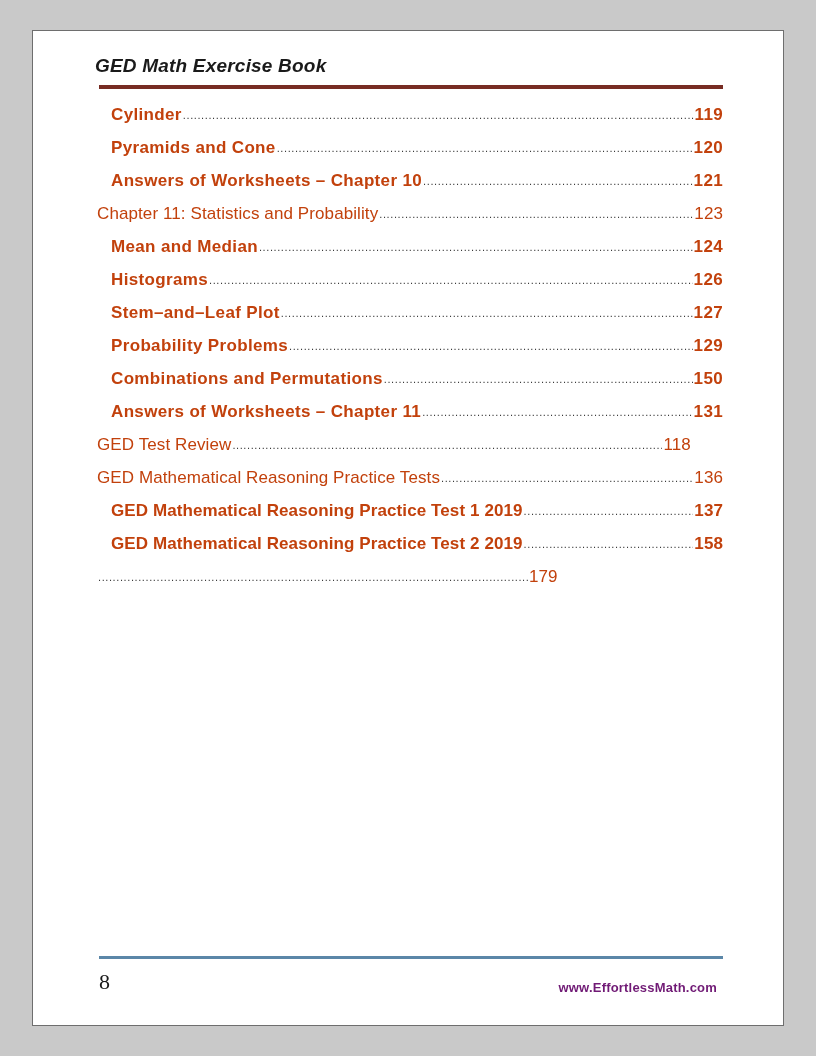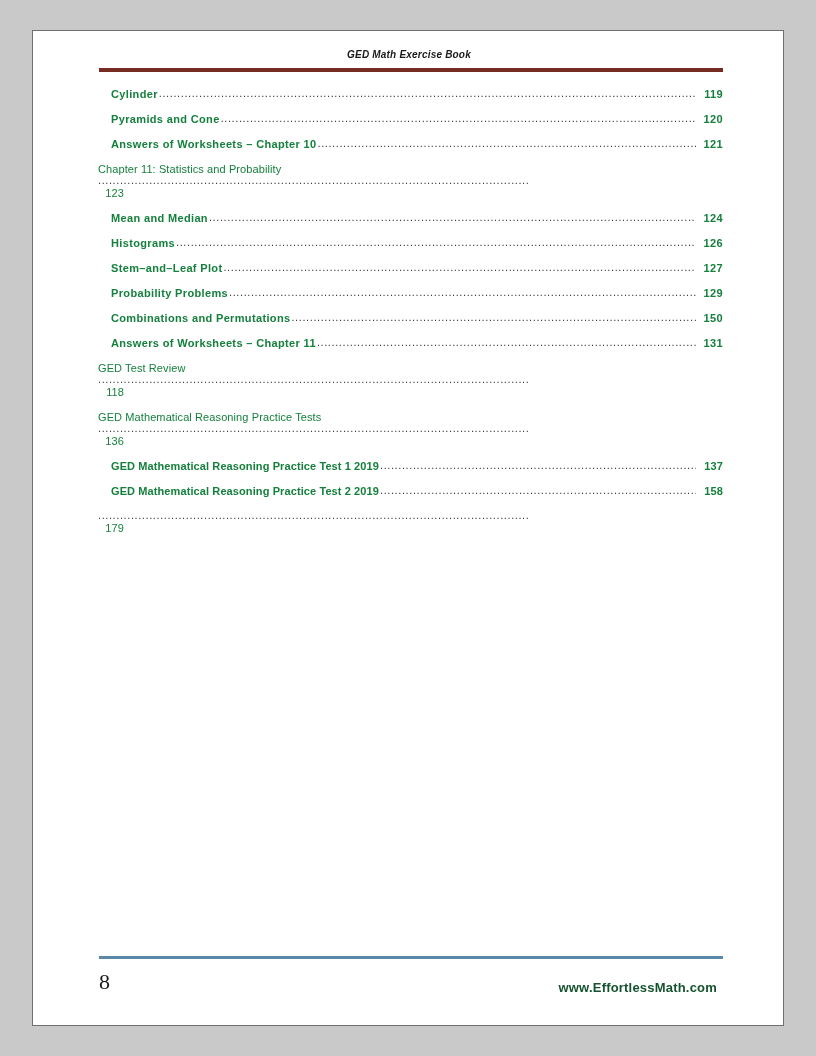--- a/index.html
+++ b/index.html
@@ -24,42 +24,43 @@
     box-sizing: border-box;
   }
   .content {
     position: absolute;
     left: 62px;
     top: 18px;
     width: 628px;
     height: 960px;
   }
   .header {
-    text-align: center;
-    font-size: 10px;
+    text-align: left;
+    font-size: 19px;
     font-weight: bold;
     font-style: italic;
     color: #1a1a1a;
     letter-spacing: 0.2px;
     padding-bottom: 4px;
+    margin-top: 6px;
   }
   .header-rule {
     height: 4px;
     background: #772c23;
     margin: 4px 0 16px 4px;
     width: 624px;
   }
   .toc {
     margin-top: 4px;
   }
   .toc-row {
     display: flex;
     align-items: baseline;
-    font-size: 11px;
-    color: #15803d;
+    font-size: 17px;
+    color: #c2410c;
     margin-bottom: 13px;
     white-space: nowrap;
   }
   .toc-row.level-1 {
     padding-left: 2px;
     font-weight: normal;
     letter-spacing: 0.1px;
   }
   .toc-row.level-2 {
     padding-left: 16px;
@@ -99,21 +100,20 @@
   .toc-row.level-2b .toc-page {
     min-width: 26px;
   }
   
   .toc-row.level-1 .toc-dots {
     flex: 0 1 auto;
     max-width: 430px;
   }
   .toc-row.level-1 {
     justify-content: flex-start;
-    flex-direction: column;
   }
   .spacer-row {
     flex: 1 1 auto;
   }
   .footer {
     position: absolute;
     left: 62px;
     right: 62px;
     bottom: 30px;
   }
@@ -131,21 +131,21 @@
     padding: 0 4px;
   }
   .page-number {
     font-size: 22px;
     color: #1a1a1a;
     font-family: "Liberation Serif", serif;
   }
   .site {
     font-size: 13px;
     font-weight: bold;
-    color: #14532d;
+    color: #701a75;
     letter-spacing: 0.2px;
   }
 </style>
 </head>
 <body>
 
 <div class="page">
   <div class="content">
     <div class="header">GED Math Exercise Book</div>
     <div class="header-rule"></div>

